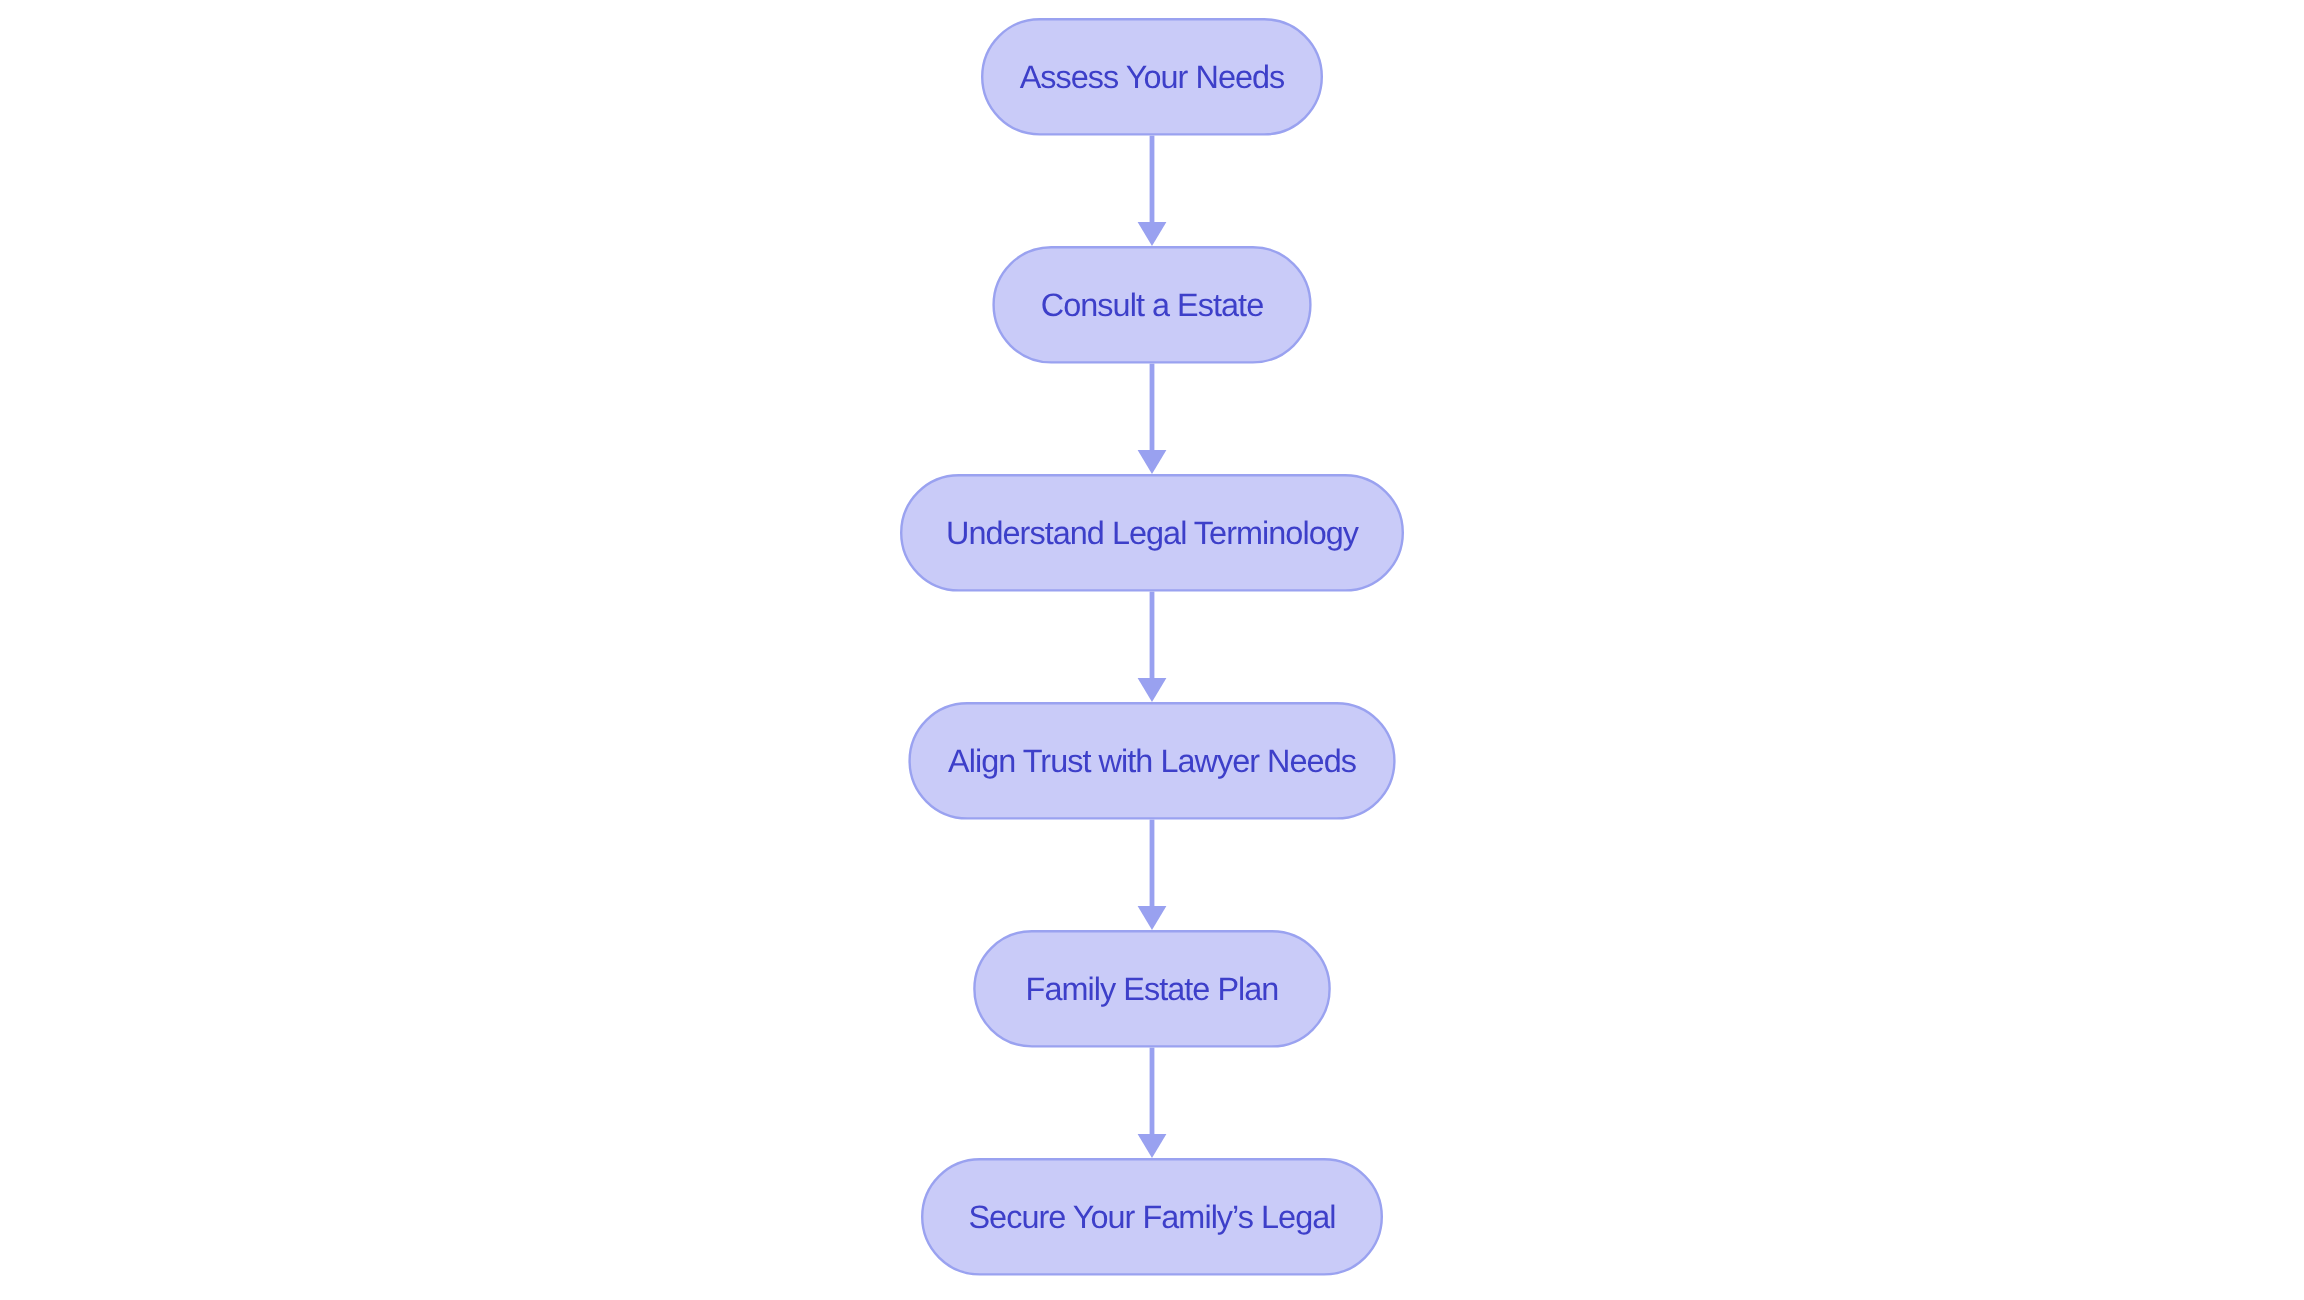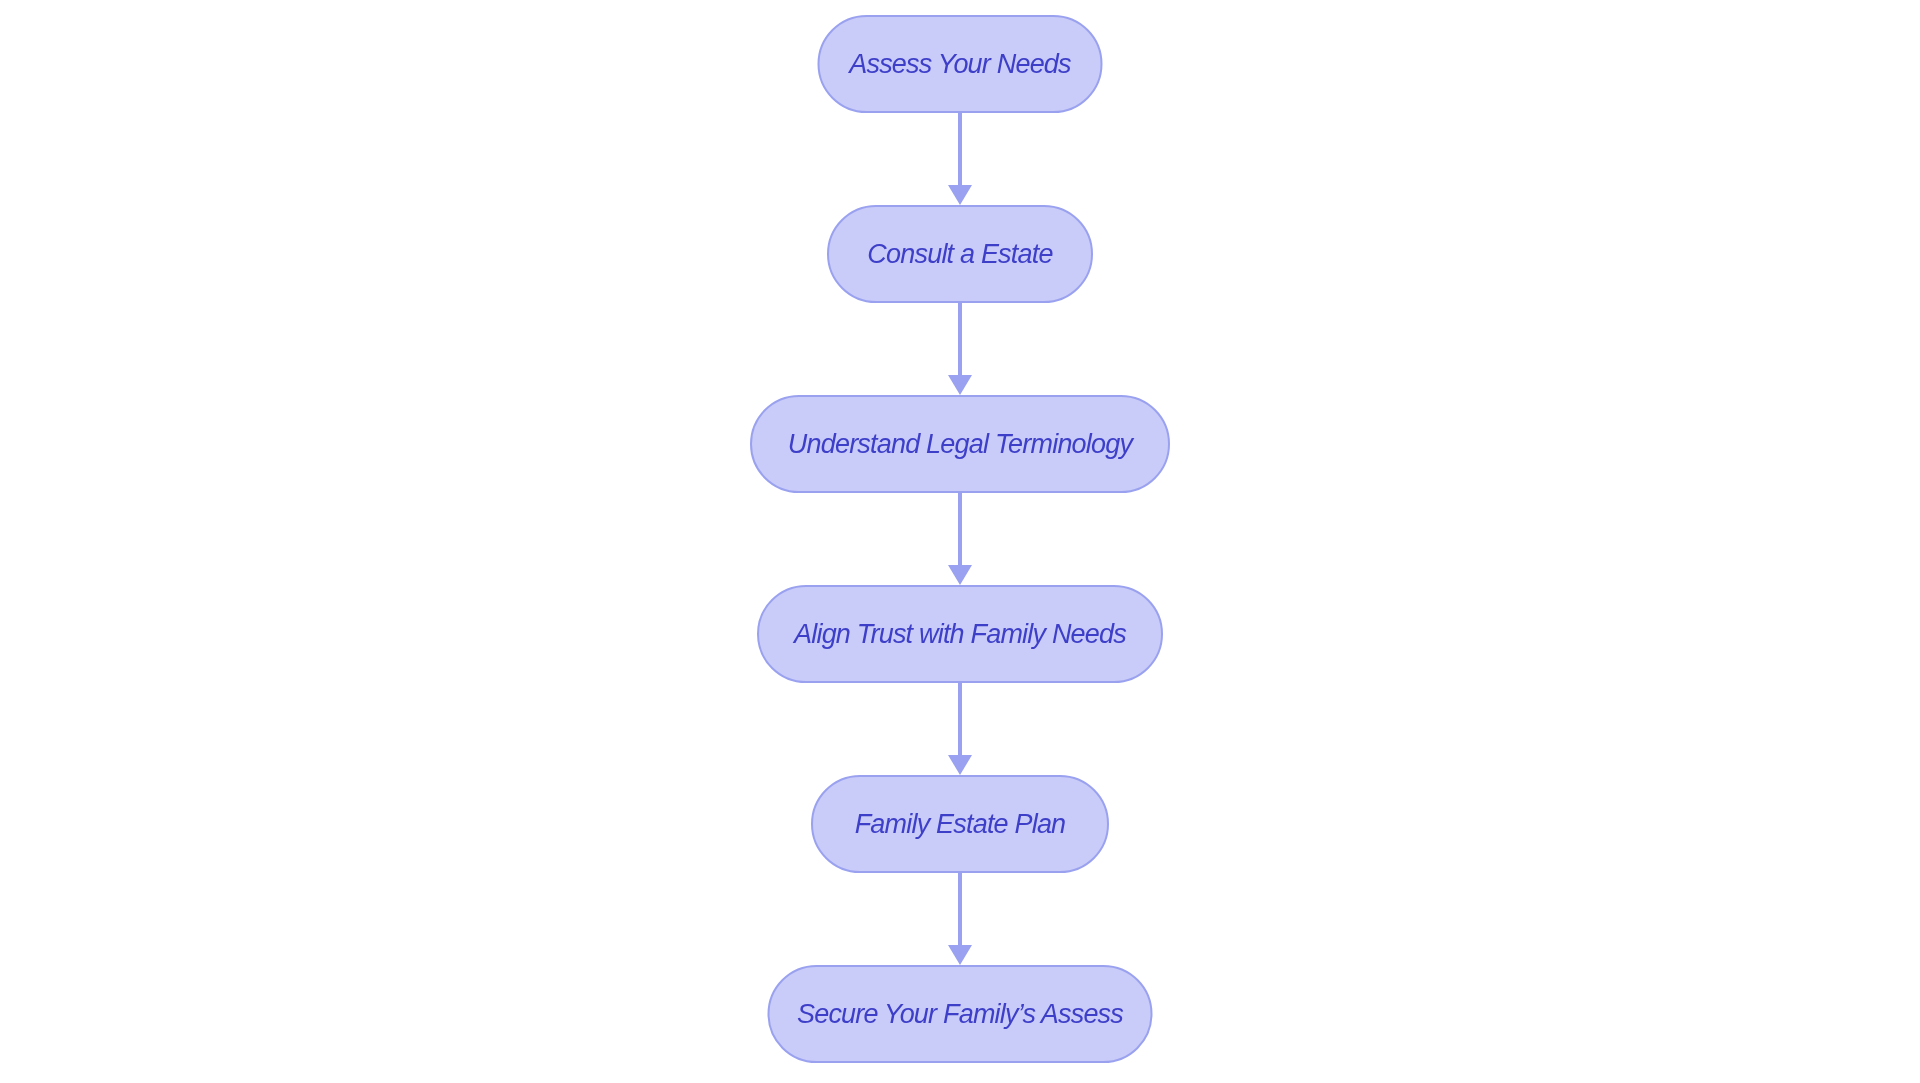--- a/index.html
+++ b/index.html
@@ -24,21 +24,20 @@
     left: 50%;
     transform: translateX(-50%);
     height: 98px;
     border-radius: 49px;
     background: var(--node-fill);
     border: 2px solid var(--node-border);
     display: flex;
     align-items: center;
     justify-content: center;
     text-align: left;
-    font-style: italic;
   }
   .node span {
     color: var(--node-text);
     font-size: 27px;
     letter-spacing: -0.8px;
     white-space: nowrap;
   }
   .n0 { top: 15px;  width: 285px; }
   .n1 { top: 205px; width: 266px; }
   .n2 { top: 395px; width: 420px; }
@@ -99,34 +98,34 @@
   <div class="node n2">
     <span>Understand Legal Terminology</span>
   </div>
 
   <div class="arrow a2">
     <div class="line"></div>
     <div class="head"></div>
   </div>
 
   <div class="node n3">
-    <span>Align Trust with Family Needs</span>
+    <span>Align Trust with Lawyer Needs</span>
   </div>
 
   <div class="arrow a3">
     <div class="line"></div>
     <div class="head"></div>
   </div>
 
   <div class="node n4">
     <span>Family Estate Plan</span>
   </div>
 
   <div class="arrow a4">
     <div class="line"></div>
     <div class="head"></div>
   </div>
 
   <div class="node n5">
-    <span>Secure Your Family’s Assess</span>
+    <span>Secure Your Family’s Legal</span>
   </div>
 
 </div>
 
 </body></html>

